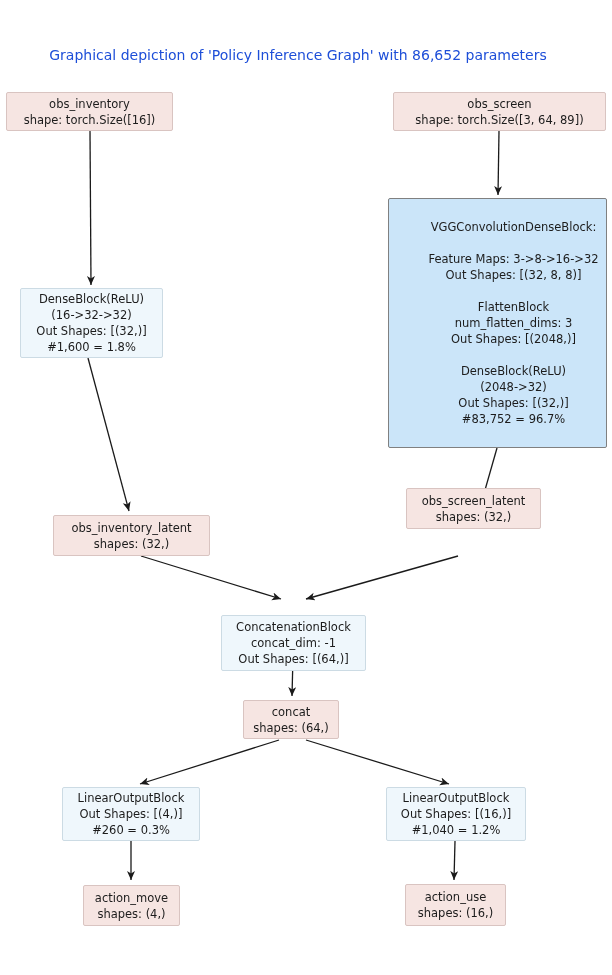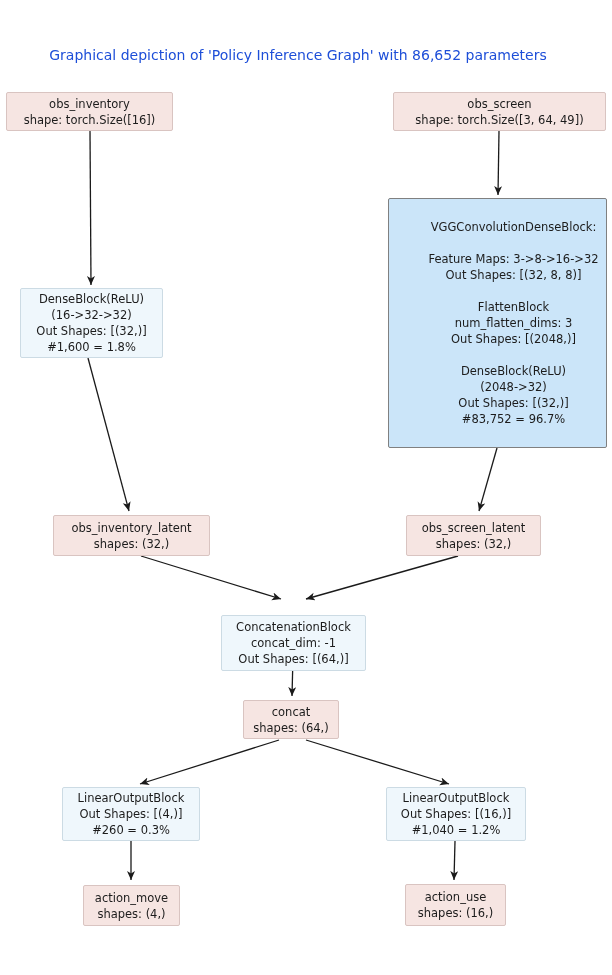--- a/index.html
+++ b/index.html
@@ -93,21 +93,21 @@
     <line x1="455" y1="841" x2="454" y2="880" marker-end="url(#arrow)"></line>
   </svg>
 
   <div class="node io" style="left:6px; top:92px; width:167px; height:39px;">
     <div class="nline">obs_inventory</div>
     <div class="nline">shape: torch.Size([16])</div>
   </div>
 
   <div class="node io" style="left:393px; top:92px; width:213px; height:39px;align-items:center;">
     <div class="nline">obs_screen</div>
-    <div class="nline">shape: torch.Size([3, 64, 49])</div>
+    <div class="nline">shape: torch.Size([3, 64, 89])</div>
   </div>
 
   <div class="node block" style="left:20px; top:288px; width:143px; height:70px;">
     <div class="nline">DenseBlock(ReLU)</div>
     <div class="nline">(16-&gt;32-&gt;32)</div>
     <div class="nline">Out Shapes: [(32,)]</div>
     <div class="nline">#1,600 = 1.8%</div>
   </div>
 
   <div class="node module" style="left:388px; top:198px; width:219px; height:250px;">
@@ -124,21 +124,21 @@
     <div class="nline">(2048-&gt;32)</div>
     <div class="nline">Out Shapes: [(32,)]</div>
     <div class="nline">#83,752 = 96.7%</div>
   </div>
 
   <div class="node io" style="left:53px; top:515px; width:157px; height:41px;">
     <div class="nline">obs_inventory_latent</div>
     <div class="nline">shapes: (32,)</div>
   </div>
 
-  <div class="node io" style="left:406px; top:515px; width:135px; height:41px;">
+  <div class="node io" style="left:406px; top:488px; width:135px; height:41px;">
     <div class="nline">obs_screen_latent</div>
     <div class="nline">shapes: (32,)</div>
   </div>
 
   <div class="node block" style="left:221px; top:615px; width:145px; height:56px;">
     <div class="nline">ConcatenationBlock</div>
     <div class="nline">concat_dim: -1</div>
     <div class="nline">Out Shapes: [(64,)]</div>
   </div>
 

